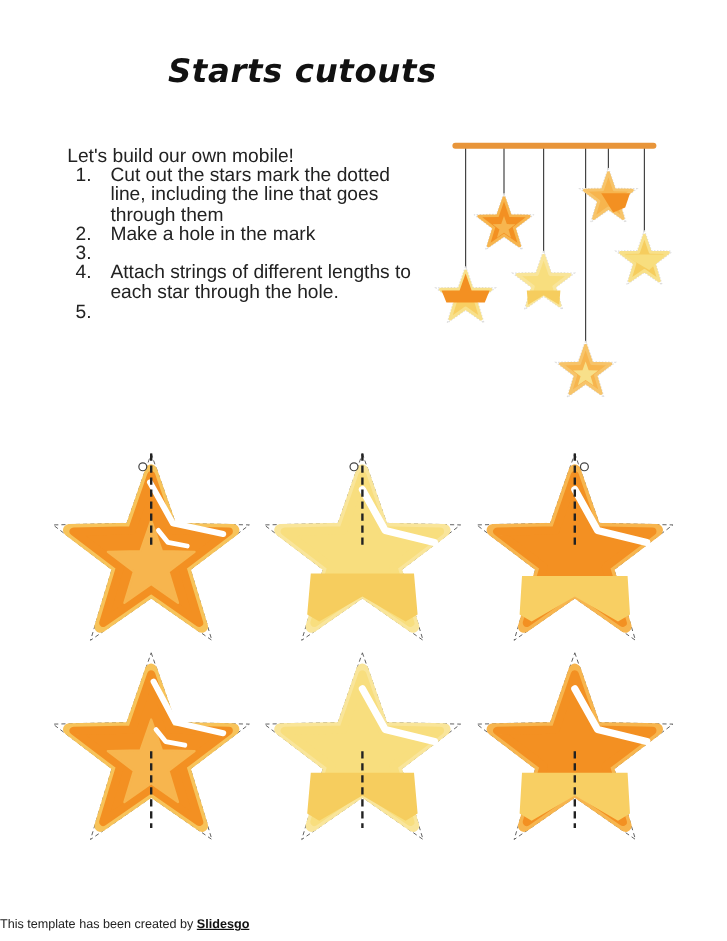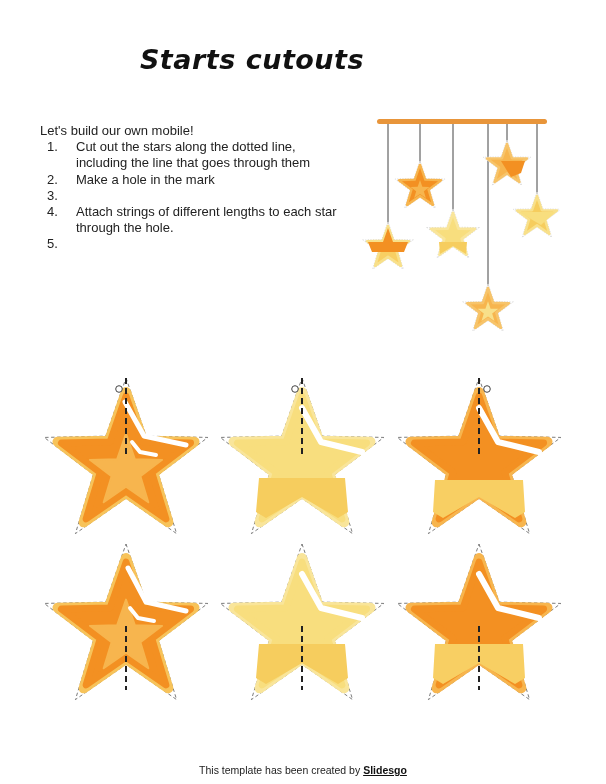--- a/index.html
+++ b/index.html
@@ -2,43 +2,43 @@
 <html><head>
   <meta charset="utf-8">
   <style>
     html, body { margin: 0; padding: 0; background: #ffffff; }
     body { width: 606px; height: 784px; position: relative; overflow: hidden; font-family: "Liberation Sans", sans-serif; color: #222; }
     .title {
       position: absolute; left: 0; width: 504px; top: 44px; text-align: center;
       font-family: "DejaVu Sans", sans-serif; font-weight: bold; font-size: 27px; letter-spacing: 0.5px; color: #111;
       font-style: italic;
     }
-    .instructions { position: absolute; left: 40px; top: 123px; width: 300px; font-size: 13px; line-height: 16.2px; color: #222; }
+    .instructions { position: absolute; left: 56px; top: 123px; width: 300px; font-size: 16px; line-height: 16.2px; color: #222; }
     .intro { margin: 0; }
     ol.steps { list-style: none; margin: 0; padding: 0; }
     ol.steps li { display: flex; }
     ol.steps .num { width: 36px; flex: none; text-align: left; padding-left: 7px; box-sizing: border-box; }
     ol.steps .txt { flex: 1; }
     .mobile { position: absolute; left: 360px; top: 110px; width: 200px; height: 230px; }
     .grid { position: absolute; left: 40px; top: 372px; width: 530px; height: 340px; }
     .cell { position: absolute; width: 180px; height: 170px; }
-    .footer { position: absolute; left: 0; width: 606px; top: 764px; text-align: center; font-size: 10.5px; color: #222; }
+    .footer { position: absolute; left: 0; width: 606px; top: 764px; font-size: 10.5px; color: #222; }
     .footer a { color: #111; font-weight: bold; text-decoration: underline; }
   </style>
 </head>
 <body>
 
 <div class="title">Starts cutouts</div>
 
 <div class="instructions">
   <p class="intro">Let's build our own mobile!</p>
   <ol class="steps">
     <li>
         <span class="num">1.</span>
-        <span class="txt">Cut out the stars along the dotted line, including the line that goes through them</span>
+        <span class="txt">Cut out the stars mark the dotted line, including the line that goes through them</span>
       </li>
     <li>
         <span class="num">2.</span>
         <span class="txt">Make a hole in the mark</span>
       </li>
     <li>
         <span class="num">3.</span>
       </li>
     <li>
         <span class="num">4.</span>

